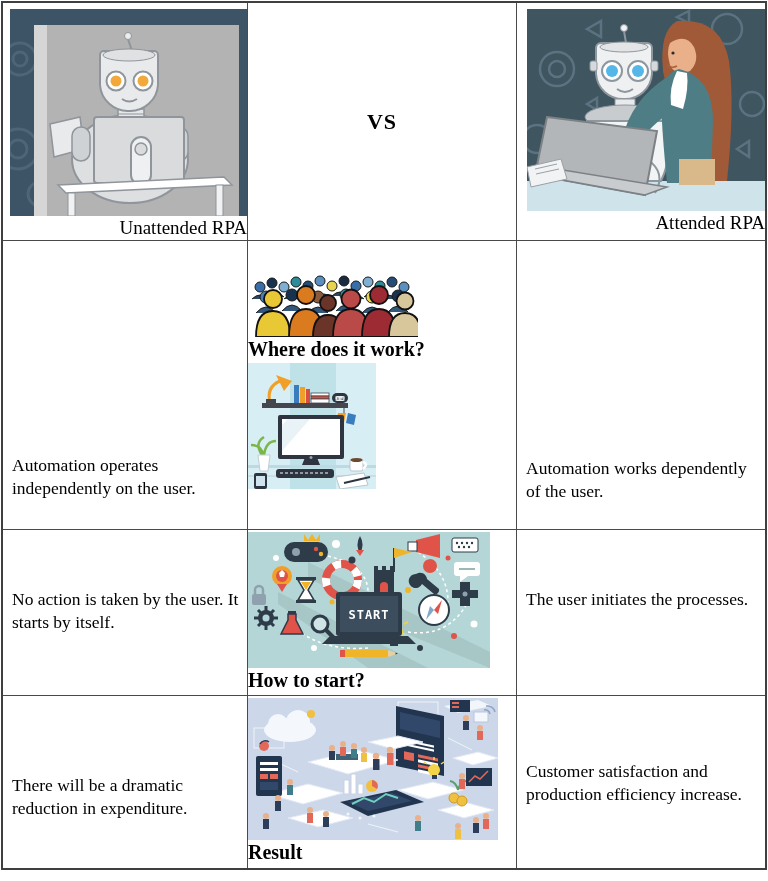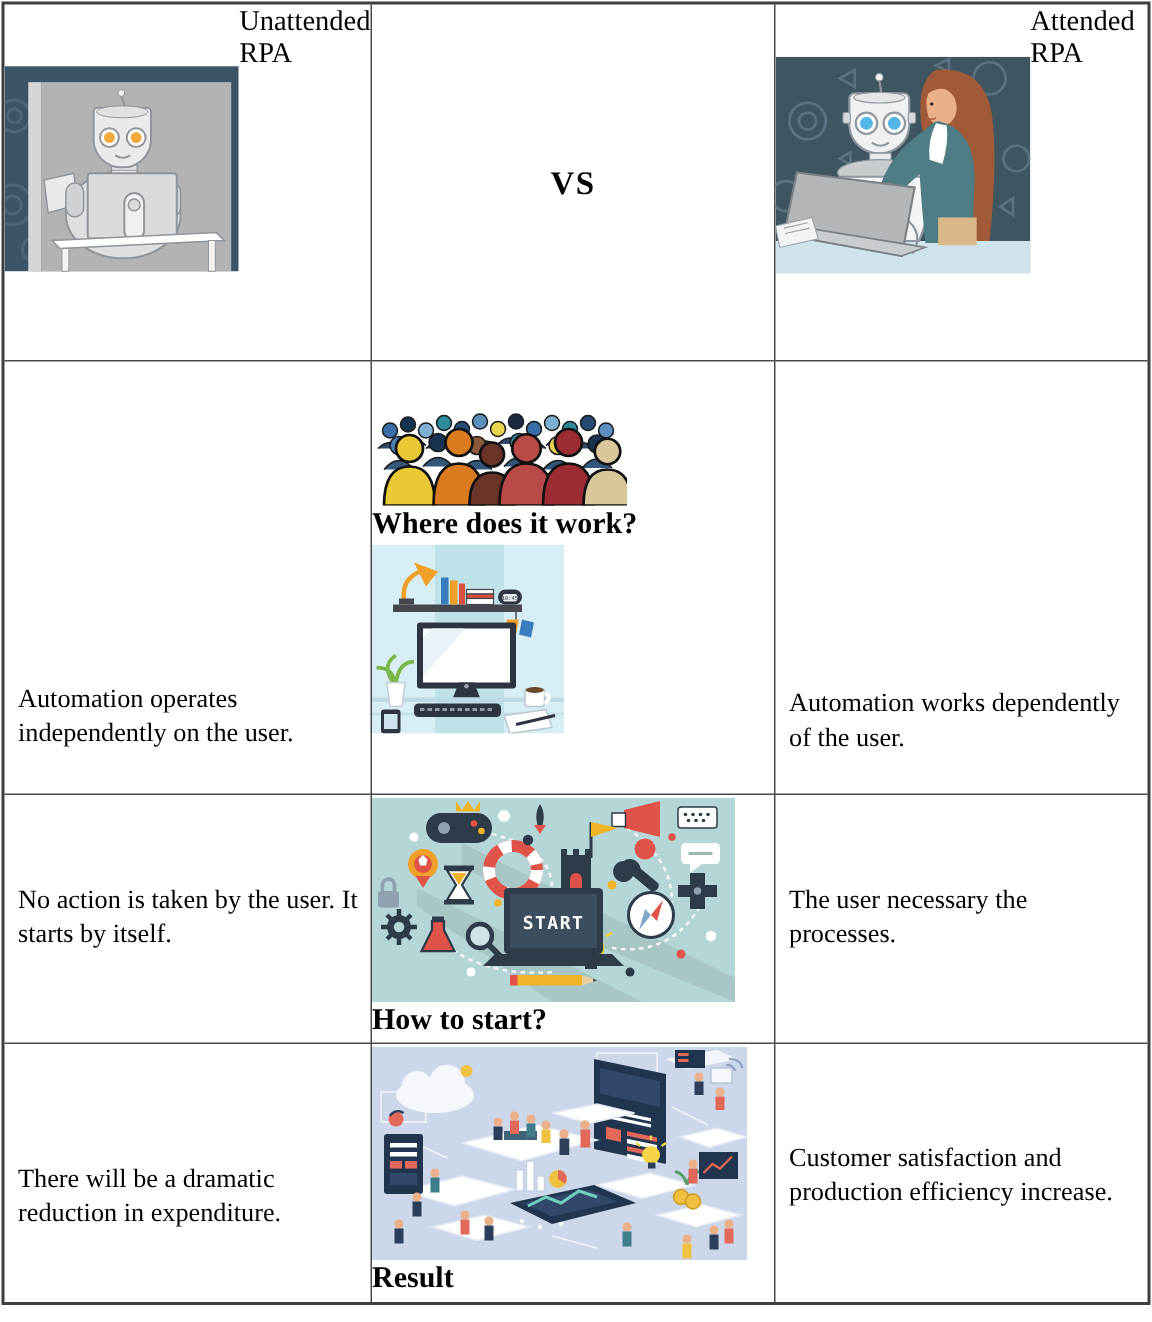--- a/index.html
+++ b/index.html
@@ -1,21 +1,21 @@
 <!DOCTYPE html>
 <html><head>
 <meta charset="utf-8">
 <style>
   html,body{margin:0;padding:0;background:#ffffff;}
   .page{position:relative;width:768px;height:881px;background:#ffffff;font-family:"Liberation Serif","DejaVu Serif",serif;color:#000;}
   .grid{position:absolute;left:1px;top:1px;width:762px;height:865px;border:2px solid #3f3f3f;display:grid;grid-template-columns:245px 269px 1fr;grid-template-rows:238px 289px 166px 1fr;}
   .cell{position:relative;border-right:1px solid #4a4a4a;border-bottom:1px solid #4a4a4a;overflow:hidden;box-sizing:border-box;}
   .cell.last-col{border-right:none;}
   .cell.last-row{border-bottom:none;}
-  .img-cell{display:flex;flex-direction:row;align-items:flex-start;}
+  .img-cell{display:flex;flex-direction:column;align-items:flex-end;}
   .hero{margin-top:6px;}
   .hero-caption{font-size:19px;line-height:1.1;margin-top:2px;}
   .vs-cell{display:flex;align-items:center;justify-content:center;}
   .vs{font-size:22px;font-weight:bold;letter-spacing:1px;}
   .txt{position:absolute;left:9px;right:5px;font-size:17.5px;line-height:1.32;}
   .mid{display:flex;flex-direction:column;align-items:flex-start;}
   .q-caption{font-size:20px;font-weight:bold;line-height:1.05;margin:2px 0 1px 0;}
   svg{display:block;}
 </style>
 </head>
@@ -415,21 +415,21 @@
           <rect x="88" y="60" width="66" height="44" rx="3" fill="#2e3b49"></rect>
           <rect x="92" y="64" width="58" height="36" fill="#3c4d5e"></rect>
           <text x="121" y="87" text-anchor="middle" font-size="12" font-weight="bold" fill="#ffffff" font-family="'DejaVu Sans Mono',monospace" letter-spacing="1">START</text>
           <polygon points="82,104 160,104 168,112 74,112" fill="#2e3b49"></polygon>
         </g>
       </svg>
       <div class="q-caption">How to start?</div>
     </div>
 
     <div class="cell last-col">
-      <p class="txt" style="top:40px;">The user necessary the processes.</p>
+      <p class="txt" style="top:40px;">The user initiates the processes.</p>
     </div>
 
     <div class="cell last-row">
       <p class="txt" style="top:60px;">There will be a dramatic reduction in expenditure.</p>
     </div>
 
     <div class="cell mid last-row">
       <svg width="250" height="142" viewBox="0 0 250 142" style="margin-top:2px;">
         <rect x="0" y="0" width="250" height="142" fill="#ccd7e9"></rect>
 

